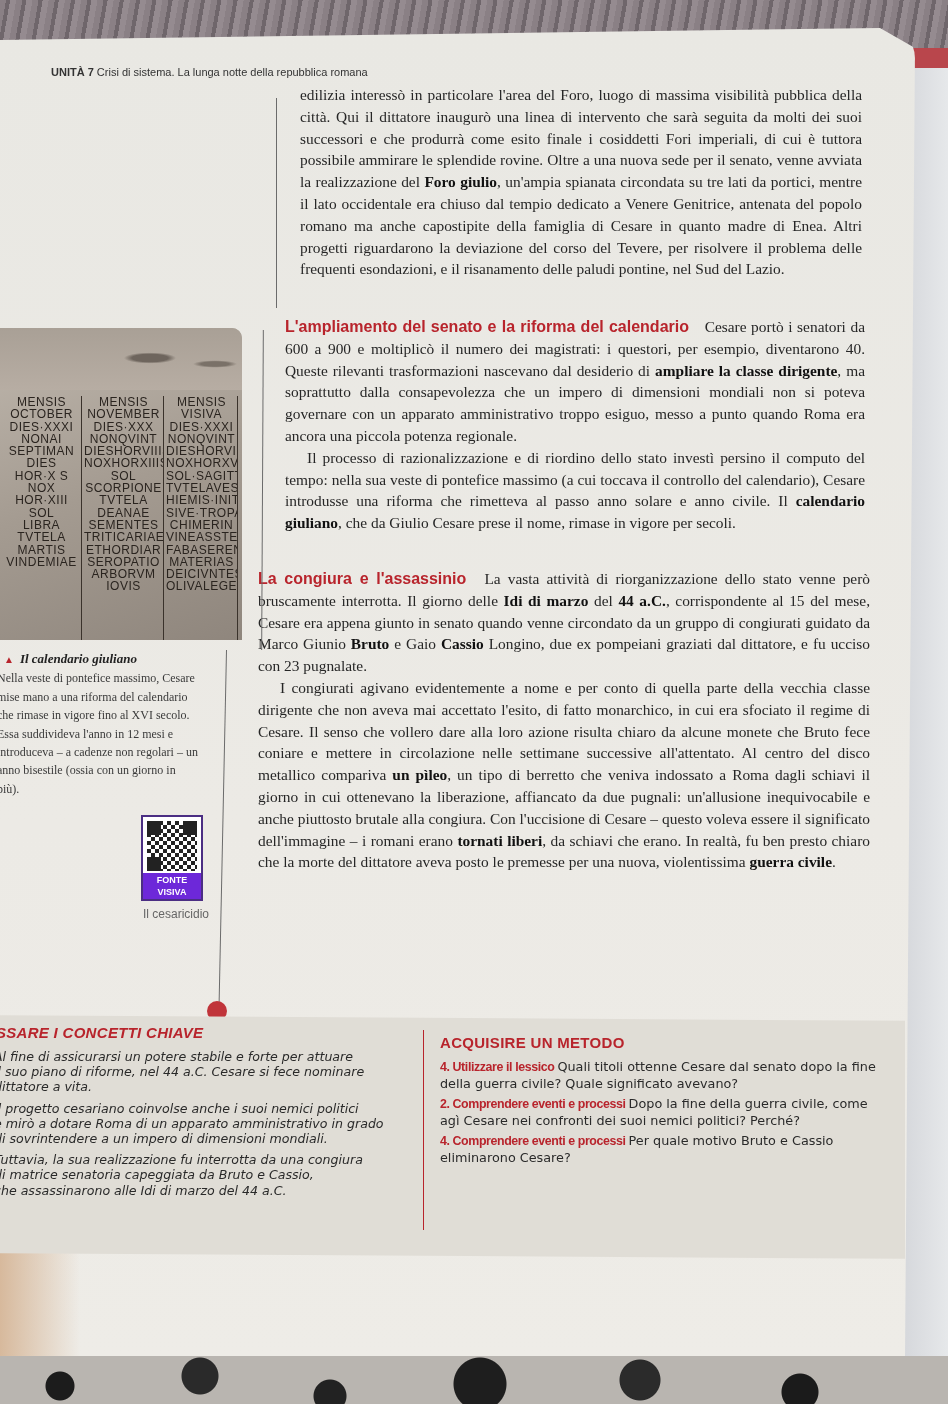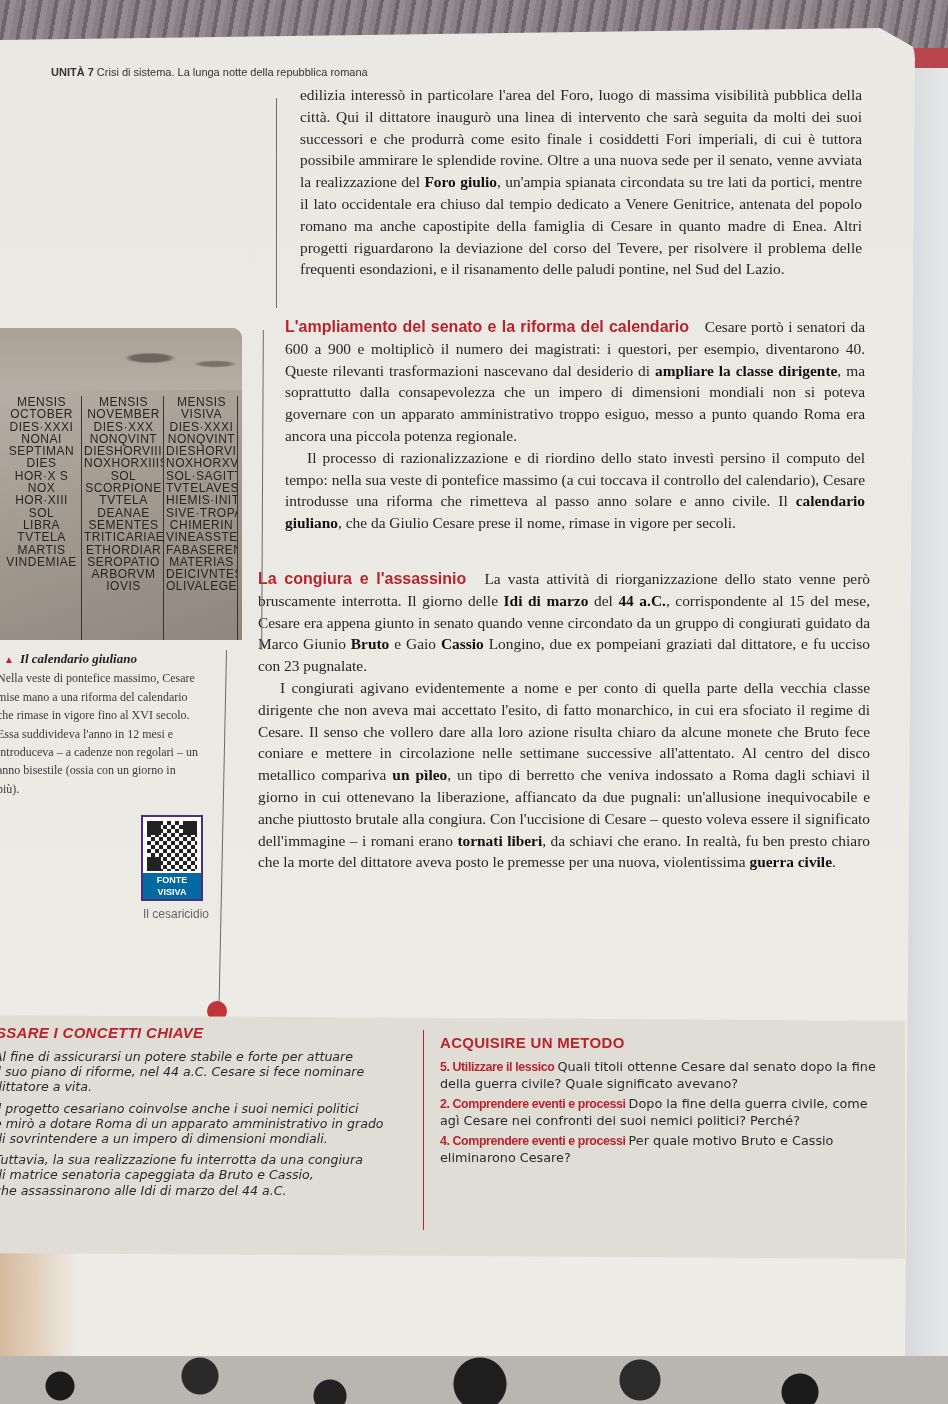--- a/index.html
+++ b/index.html
@@ -118,21 +118,21 @@
   .qr-code {
     position: absolute; left: 4px; top: 4px; width: 50px; height: 50px;
     background:
       linear-gradient(#222 0 0) 0 0/14px 14px no-repeat,
       linear-gradient(#222 0 0) 36px 0/14px 14px no-repeat,
       linear-gradient(#222 0 0) 0 36px/14px 14px no-repeat,
       repeating-conic-gradient(#222 0 25%, #fff 0 50%) 0 0/8px 8px;
   }
   .qr-label {
     position: absolute; left: 0; bottom: 0; width: 58px; height: 26px;
-    background: #0369a1; color: #fff; text-align: center;
+    background: #6d28d9; color: #fff; text-align: center;
     font-family: "Liberation Sans", sans-serif; font-weight: bold;
     font-size: 9px; line-height: 12px; padding-top: 1px;
   }
   .qr-caption {
     position: absolute; left: 141px; top: 907px; width: 70px;
     font-family: "Liberation Sans", sans-serif; font-size: 12px; color: #666;
     text-align: center;
   }
 
   
@@ -286,19 +286,19 @@
   <div>
       <p><span>Al fine di assicurarsi un potere stabile e forte per attuare</span><br><span>il suo piano di riforme, nel 44 a.C. Cesare si fece nominare</span><br><span>dittatore a vita.</span></p>
       <p><span>Il progetto cesariano coinvolse anche i suoi nemici politici</span><br><span>e mirò a dotare Roma di un apparato amministrativo in grado</span><br><span>di sovrintendere a un impero di dimensioni mondiali.</span></p>
       <p><span>Tuttavia, la sua realizzazione fu interrotta da una congiura</span><br><span>di matrice senatoria capeggiata da Bruto e Cassio,</span><br><span>che assassinarono alle Idi di marzo del 44 a.C.</span></p>
     </div>
 </div>
 
 <div class="summary-col right-summary">
   <h3>ACQUISIRE UN METODO</h3>
   <div>
-      <p><span class="q-label">5. Utilizzare il lessico </span><span>Quali titoli ottenne Cesare dal senato dopo la fine della guerra civile? Quale significato avevano?</span></p>
+      <p><span class="q-label">4. Utilizzare il lessico </span><span>Quali titoli ottenne Cesare dal senato dopo la fine della guerra civile? Quale significato avevano?</span></p>
       <p><span class="q-label">2. Comprendere eventi e processi </span><span>Dopo la fine della guerra civile, come agì Cesare nei confronti dei suoi nemici politici? Perché?</span></p>
       <p><span class="q-label">4. Comprendere eventi e processi </span><span>Per quale motivo Bruto e Cassio eliminarono Cesare?</span></p>
     </div>
 </div>
 
 <div class="blanket-bottom"></div>
 
 </body></html>

